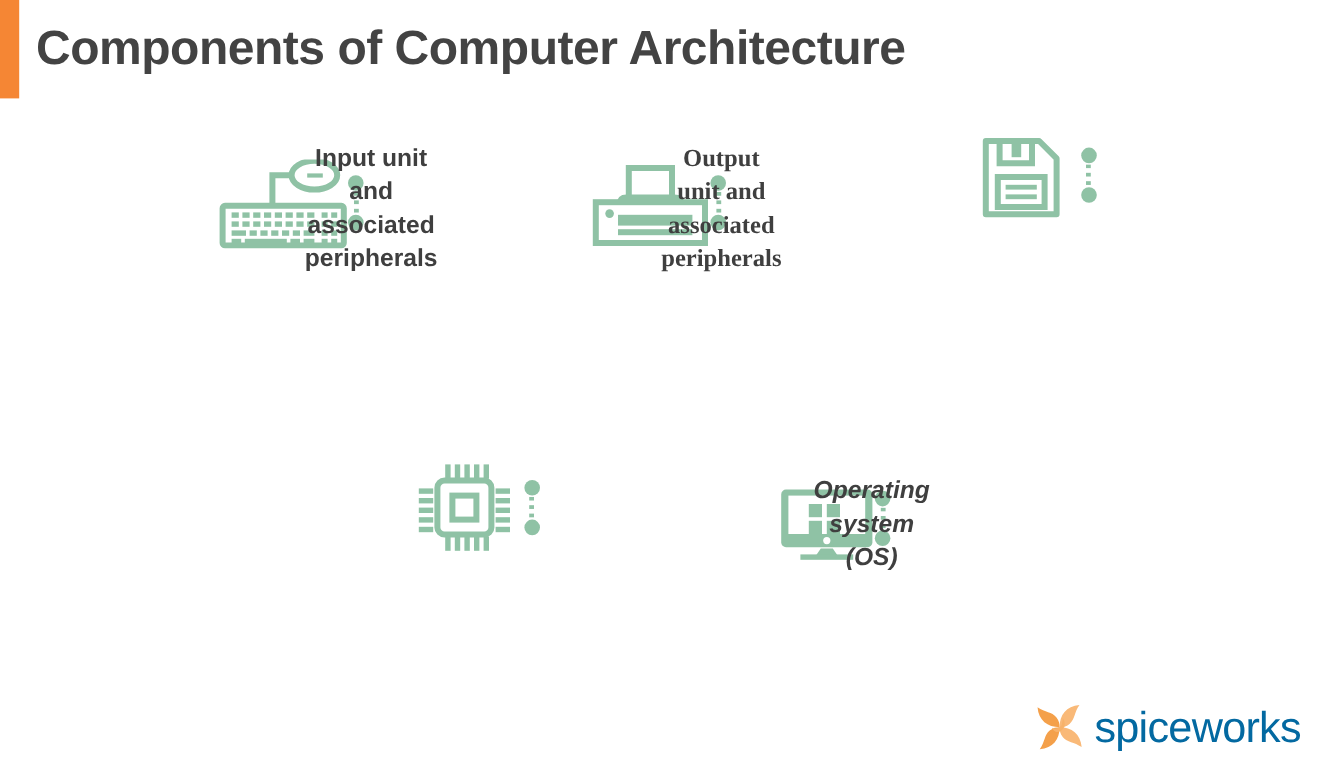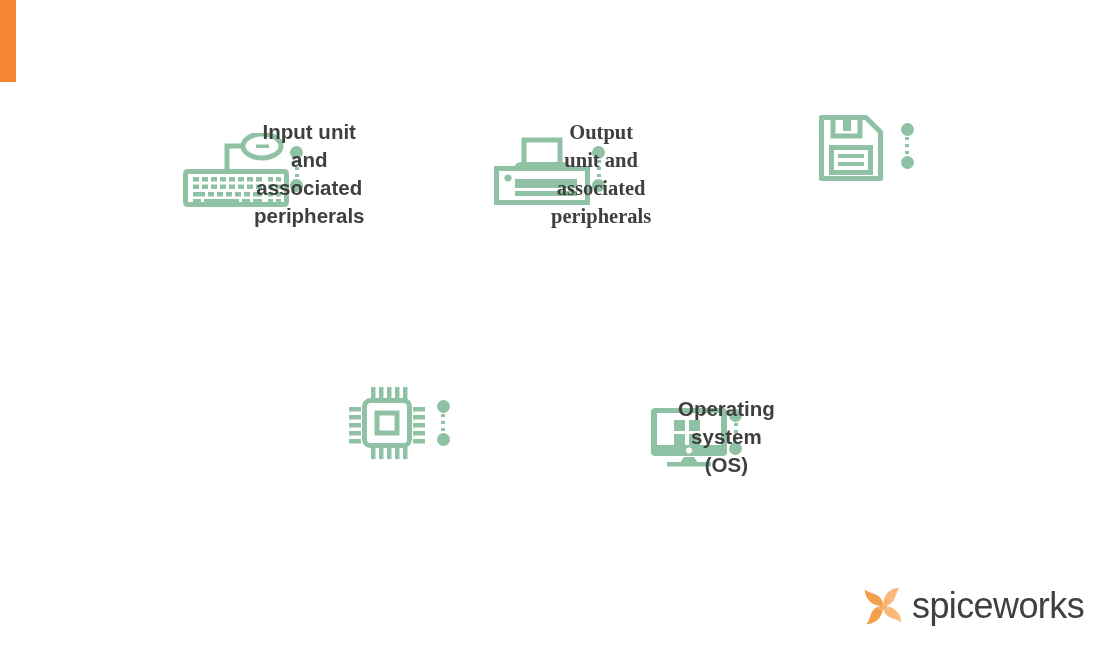--- a/index.html
+++ b/index.html
@@ -82,52 +82,53 @@
     line-height: 1.37;
     color: #3f3f3f;
     white-space: pre-line;
   }
 
   
   #node-input   { left: 182px; top: 108px; width: 112px; }
   #node-output  { left: 492px; top: 108px; width: 112px; font-family: Liberation Serif, serif; }
   #node-storage { left: 803px; top: 108px; width: 112px; }
   #node-cpu     { left: 339px; top: 385px; width: 112px; }
-  #node-os      { left: 649px; top: 385px; width: 112px; }
+  #node-os      { left: 649px; top: 385px; width: 112px; font-style: italic; }
 
   #node-input   .node-label { width: 210px; margin-left: -49px; }
   #node-output  .node-label { width: 220px; margin-left: -54px; }
   #node-storage .node-label { width: 210px; margin-left: -49px; }
   #node-cpu     .node-label { width: 250px; margin-left: -69px; }
   #node-os      .node-label { width: 240px; margin-left: -64px; }
 
   
   .logo {
     position: absolute;
     left: 860px;
     top: 583px;
     display: flex;
     align-items: center;
     gap: 6px;
   }
   .logo-mark { width: 46px; height: 46px; display: block; }
   .logo-word {
     font-size: 36px;
     font-weight: normal;
-    color: #404040;
+    color: #0369a1;
     letter-spacing: -0.6px;
     line-height: 1;
   }
 </style>
 </head>
 <body>
 
 <div class="slide">
 
   <div class="accent-bar"></div>
+  <div class="page-title">Components of Computer Architecture</div>
 
   <div class="node" id="node-input">
     <div class="icon-box">
       <svg width="108" height="74" viewBox="0 0 108 74" aria-hidden="true">
         <g fill="none" stroke="#8fc2a5">
 
           <ellipse cx="80" cy="13" rx="19" ry="12" stroke-width="5"></ellipse>
           <rect x="74" y="11.5" width="13" height="3.5" fill="#8fc2a5" stroke="none"></rect>
 
           <path d="M61 13 H45 V40" stroke-width="5" fill="none"></path>

